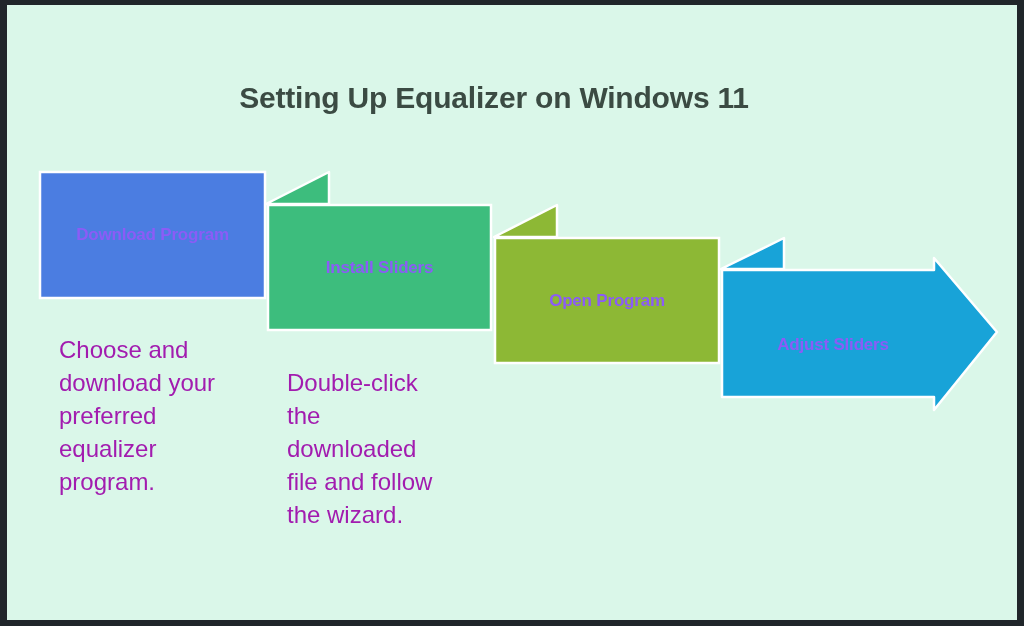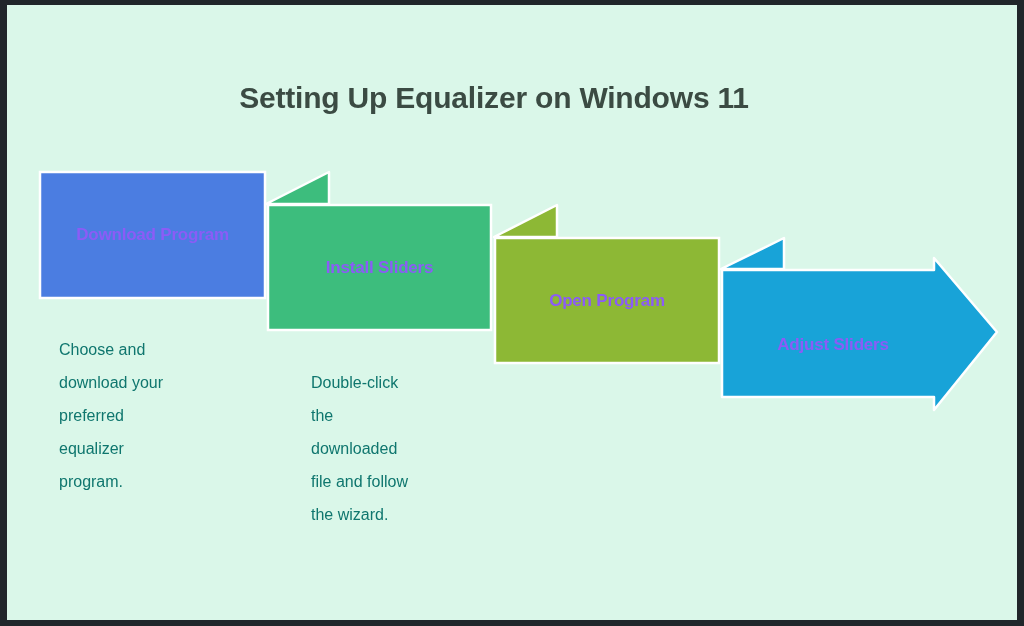--- a/index.html
+++ b/index.html
@@ -60,26 +60,26 @@
   .label-1 { left: 33px;  top: 167px; width: 225px; height: 126px; }
   .label-2 { left: 261px; top: 200px; width: 223px; height: 125px; }
   .label-3 { left: 488px; top: 233px; width: 224px; height: 125px; }
   .label-4 { left: 715px; top: 265px; width: 222px; height: 150px; }
   .label-text { width: 180px; }
   .label-2 .label-text, .label-3 .label-text, .label-4 .label-text { width: 210px; }
   .step-desc {
     position: absolute;
     width: 215px;
     white-space: pre-line;
-    font-size: 16px;
+    font-size: 24px;
     line-height: 33px;
-    color: #0f766e;
+    color: #a21caf;
   }
   .desc-1 { left: 52px;  top: 328px; }
-  .desc-2 { left: 280px; top: 361px; margin-left: 24px; }
+  .desc-2 { left: 280px; top: 361px; }
   .desc-3 { left: 508px; top: 394px; }
   .desc-4 { left: 735px; top: 426px; }
 </style>
 </head>
 <body>
 
 <div class="frame">
   <div class="panel">
 
     <div class="title">Setting Up Equalizer on Windows 11</div>

